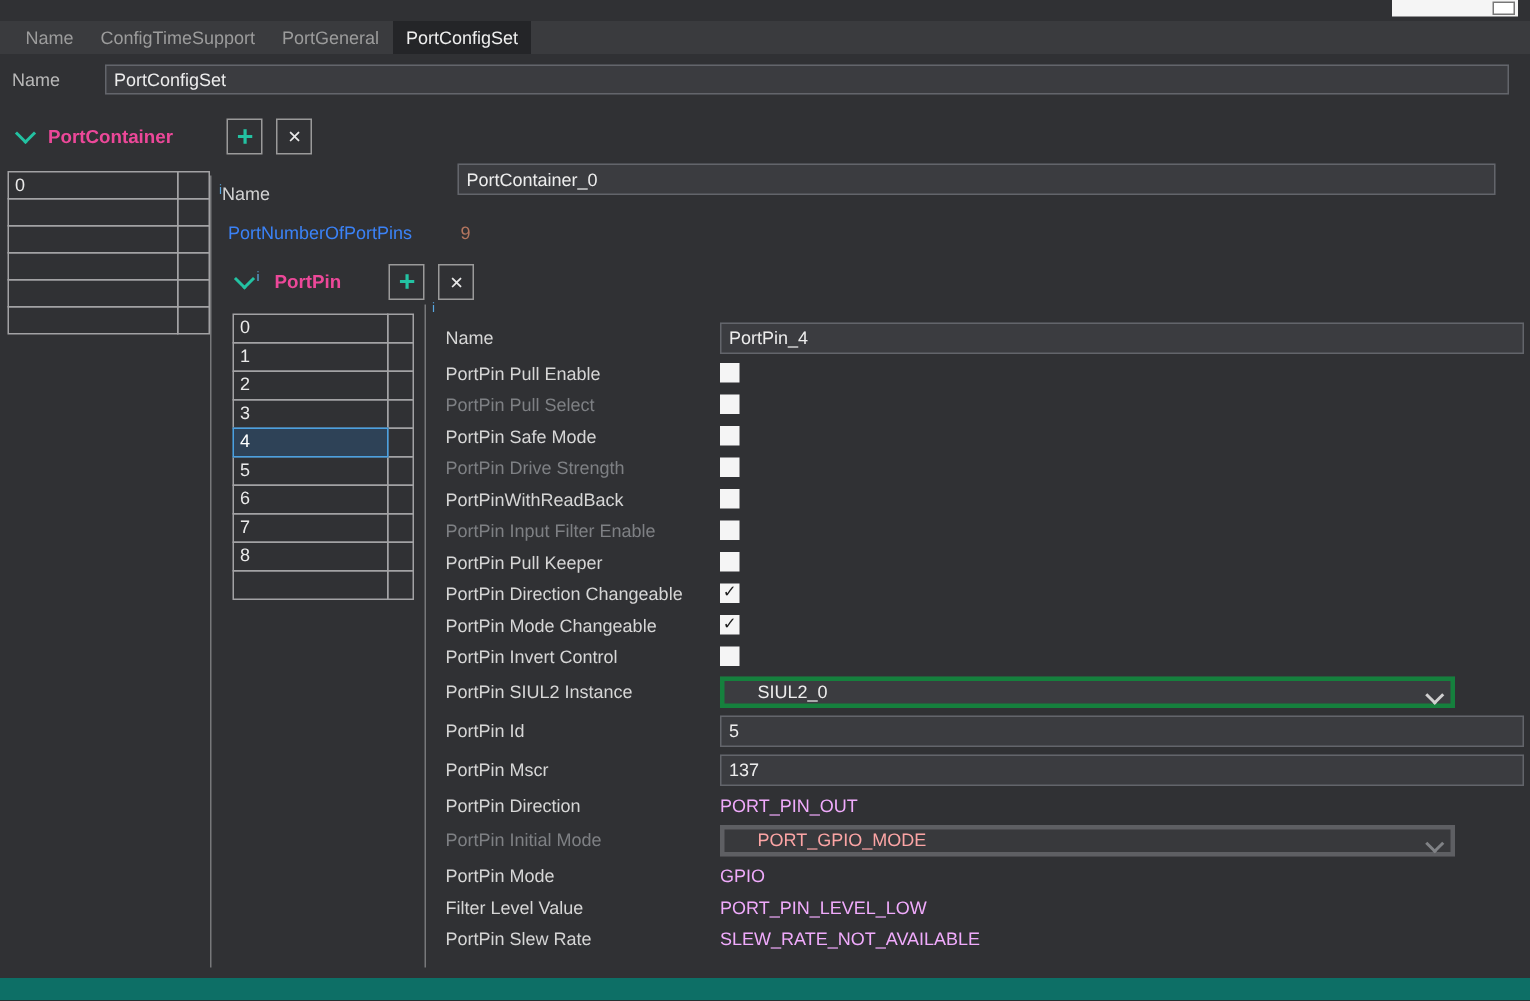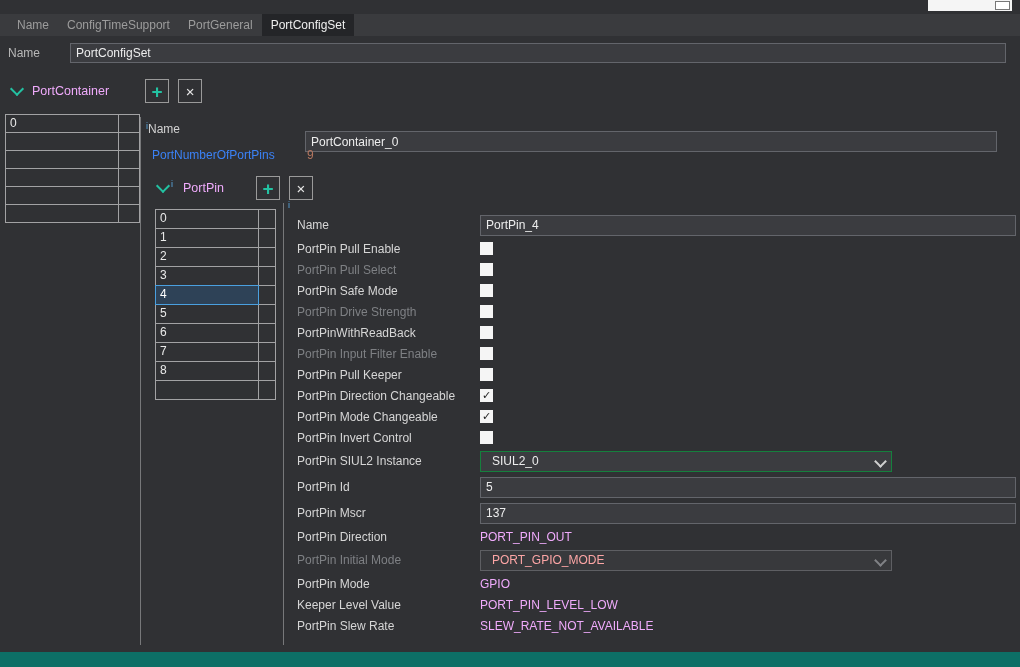--- a/index.html
+++ b/index.html
@@ -18,21 +18,21 @@
   
   .toprow-label{position:absolute;left:8px;top:46px;color:#b8b8b8}
   .txt{background:#3b3c40;border:1px solid #63656b;color:#ededed;font-family:inherit;font-size:12px;padding:0 5px;box-sizing:border-box}
   .input-top{position:absolute;left:70px;top:43px;width:936px;height:20px}
 
   
   .sechdr{position:absolute;display:flex;align-items:center}
   .hdr-container{left:12px;top:78px;height:26px}
   .hdr-pin{left:158px;top:175px;height:26px}
   .chev{width:8px;height:8px;border-right:2px solid #23c2a2;border-bottom:2px solid #23c2a2;transform:rotate(45deg);margin-top:-4px;display:inline-block}
-  .sec-title{font-weight:normal;color:#f0abfc;margin-left:10px;font-size:12.5px}
+  .sec-title{font-weight:bold;color:#ec4899;margin-left:10px;font-size:12.5px}
   .sqbtn{width:24px;height:24px;background:transparent;border:1px solid #9a9a9a;display:flex;align-items:center;justify-content:center;cursor:pointer;padding:0;box-sizing:border-box}
   .sqbtn .plus{color:#23c2a2;font-size:19px;font-weight:bold;line-height:1}
   .sqbtn .cross{color:#e8e8e8;font-size:15px;line-height:1}
   .hdr-container .sqbtn.addb{margin-left:36px}
   .hdr-pin .sqbtn.addb{margin-left:32px}
   .sqbtn.delb{margin-left:9px}
   .info{color:#5aa7e0;font-size:9px;vertical-align:top;line-height:1}
   .hdr-pin .info{margin-left:3px;margin-top:-8px}
 
   
@@ -48,37 +48,37 @@
   .grid-pin .side{width:18px;height:20px;margin-left:-1px}
   .grow.sel .main{border:1px solid #4aa0e0;background:#2e4257;position:relative;z-index:2;color:#fff}
 
   
   .vline{position:absolute;width:1px;background:#77787a}
   .vline1{left:140px;top:117px;height:528px}
   .vline2{left:283px;top:203px;height:442px}
 
   
   .lbl-ct-name{position:absolute;left:146px;top:122px;color:#d2d2d2}
-  .input-ct-name{position:absolute;left:305px;top:131px;width:692px;height:21px}
+  .input-ct-name{position:absolute;left:305px;top:109px;width:692px;height:21px}
   .lbl-numpins{position:absolute;left:152px;top:148px;color:#3b82f6}
   .val-numpins{position:absolute;left:307px;top:148px;color:#b5765f}
 
   
   .info-props{position:absolute;left:288px;top:201px}
   .props{position:absolute;left:284px;top:212px;width:732px;display:flex;flex-direction:column}
   .prow{display:flex;align-items:center}
   .row-text{height:26px}
   .row-checkbox{height:21px}
   .row-select{height:26px}
   .row-readonly{height:21px}
   .plbl{flex:0 0 196px;padding-left:13px;box-sizing:border-box;color:#d6d6d6}
   .plbl.dis{color:#7e8084}
   .pctl{width:624px;height:21px}
   .cb{width:13px;height:13px;background:#f5f5f5;display:flex;align-items:center;justify-content:center;color:#1c1c1c;font-size:11px;line-height:1}
-  .selbox{width:412px;height:21px;background:#3b3c40;border:1px solid #15803d;display:flex;align-items:center;padding:0 11px;box-sizing:border-box;position:relative;color:#ededed}
+  .selbox{width:490px;height:21px;background:#3b3c40;border:3px solid #15803d;display:flex;align-items:center;padding:0 22px;box-sizing:border-box;position:relative;color:#ededed}
   .sel-chev{position:absolute;right:6px;top:5px;width:7px;height:7px;border-right:2px solid #d0d0d0;border-bottom:2px solid #d0d0d0;transform:rotate(45deg)}
   .selbox.dis{color:#fca5a5;border-color:#5e5f63;background:#38393c}
   .selbox.dis .sel-chev{border-right-color:#808286;border-bottom-color:#808286}
   .roval{color:#f0abfc}
 
   .bottombar{position:absolute;left:0;bottom:0;width:100%;height:15px;background:#0d6f66}
 </style>
 </head>
 <body>
 
@@ -271,21 +271,21 @@
         <div class="selbox dis">
           <span>PORT_GPIO_MODE</span>
           <span class="sel-chev"></span>
         </div>
       </div>
       <div class="prow row-readonly">
         <span class="plbl">PortPin Mode</span>
         <span class="roval">GPIO</span>
       </div>
       <div class="prow row-readonly">
-        <span class="plbl">Keeper Level Value</span>
+        <span class="plbl">Filter Level Value</span>
         <span class="roval">PORT_PIN_LEVEL_LOW</span>
       </div>
       <div class="prow row-readonly">
         <span class="plbl">PortPin Slew Rate</span>
         <span class="roval">SLEW_RATE_NOT_AVAILABLE</span>
       </div>
     </div>
 
   <div class="bottombar"></div>
 </div>

